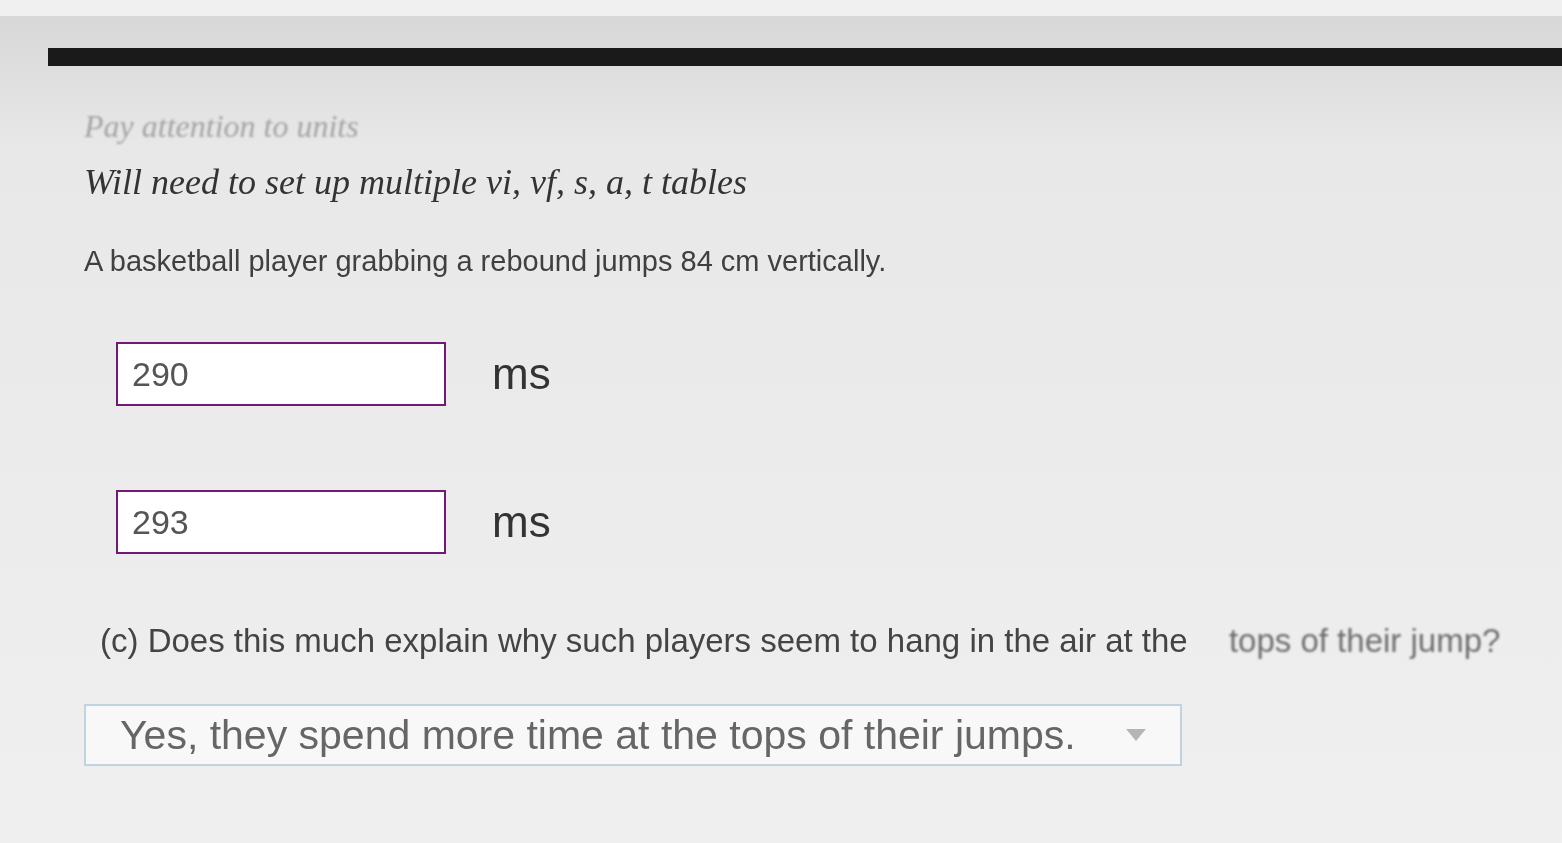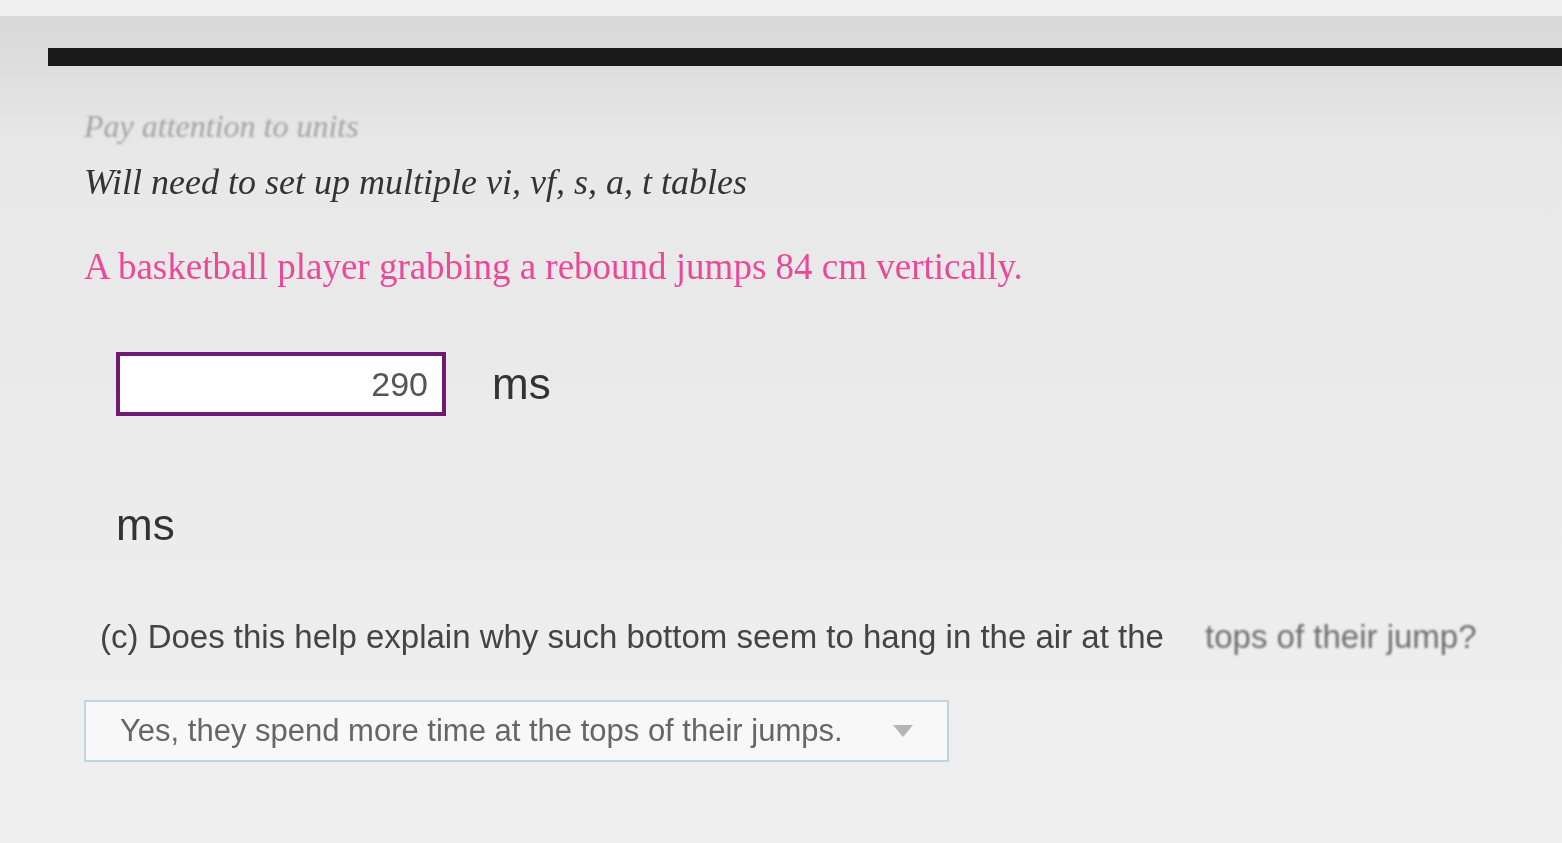--- a/index.html
+++ b/index.html
@@ -36,23 +36,23 @@
     }
     .instruction-text {
       font-family: Georgia, 'Times New Roman', serif;
       font-style: italic;
       font-size: 36px;
       color: #333;
       margin-bottom: 42px;
       filter: blur(0.4px);
     }
     .problem-statement {
-      font-family: Liberation Serif, serif;
-      font-size: 37px;
-      color: #ec4899;
+      font-family: Liberation Sans, sans-serif;
+      font-size: 29px;
+      color: #404040;
       margin-bottom: 48px;
       filter: blur(0.3px);
     }
     .question-block {
       margin-bottom: 52px;
     }
     .question-text {
       font-family: Arial, Helvetica, sans-serif;
       font-size: 35px;
       color: #333;
@@ -65,28 +65,27 @@
       opacity: 0.85;
     }
     .input-row {
       display: flex;
       align-items: center;
       gap: 14px;
     }
     .answer-input {
       width: 330px;
       height: 64px;
-      border: 4px solid #701a75;
+      border: 2px solid #701a75;
       background: #ffffff;
       font-size: 34px;
       color: #555;
       padding: 6px 14px;
       font-family: Arial, Helvetica, sans-serif;
       filter: blur(0.2px);
-      text-align: right;
     }
     .unit-label {
       font-size: 44px;
       color: #333;
       font-family: Arial, Helvetica, sans-serif;
     }
     .question-c {
       font-family: Arial, Helvetica, sans-serif;
       font-size: 33px;
       color: #444;
@@ -97,21 +96,21 @@
       filter: blur(0.9px);
       opacity: 0.75;
     }
     .dropdown-select {
       display: inline-flex;
       align-items: center;
       border: 2px solid #c0d4e0;
       background: #f8f8f8;
       height: 62px;
       padding: 6px 18px;
-      font-size: 31px;
+      font-size: 41px;
       color: #666;
       font-family: Arial, Helvetica, sans-serif;
       filter: blur(0.3px);
       gap: 18px;
     }
     .chevron-down {
       display: inline-block;
       width: 0;
       height: 0;
       border-left: 10px solid transparent;
@@ -135,26 +134,27 @@
 
   <div class="question-block">
     <div class="input-row">
       <input type="text" class="answer-input" value="290" style="">
       <span class="unit-label">ms</span>
     </div>
   </div>
 
   <div class="question-block">
     <div class="input-row">
+      <input type="text" class="answer-input" value="293" style="">
       <span class="unit-label">ms</span>
     </div>
   </div>
 
   <div class="question-c">
-    <span>(c) Does this help explain why such bottom seem to hang in the air at the </span><span class="fade-right">tops of their jump?</span>
+    <span>(c) Does this much explain why such players seem to hang in the air at the </span><span class="fade-right">tops of their jump?</span>
   </div>
 
   <div class="dropdown-select">
       <span>Yes, they spend more time at the tops of their jumps.</span>
     <span class="chevron-down"></span>
   </div>
 
 </div>
 
 </body></html>

